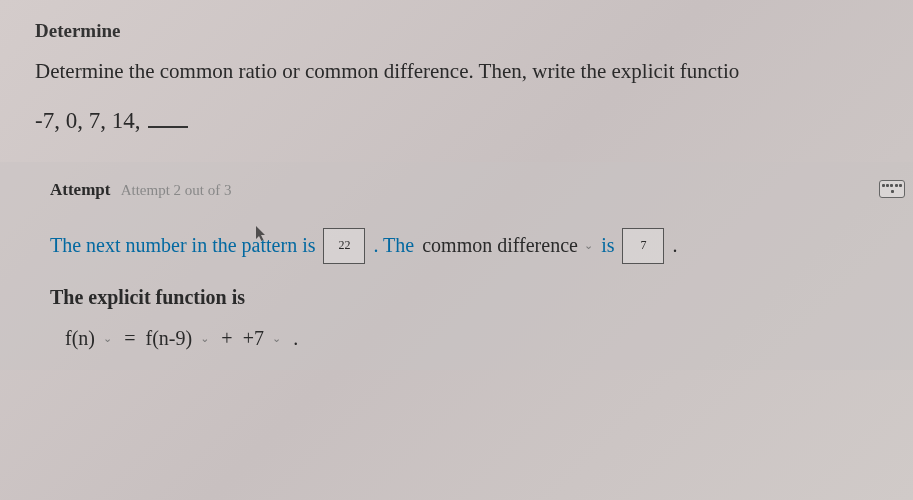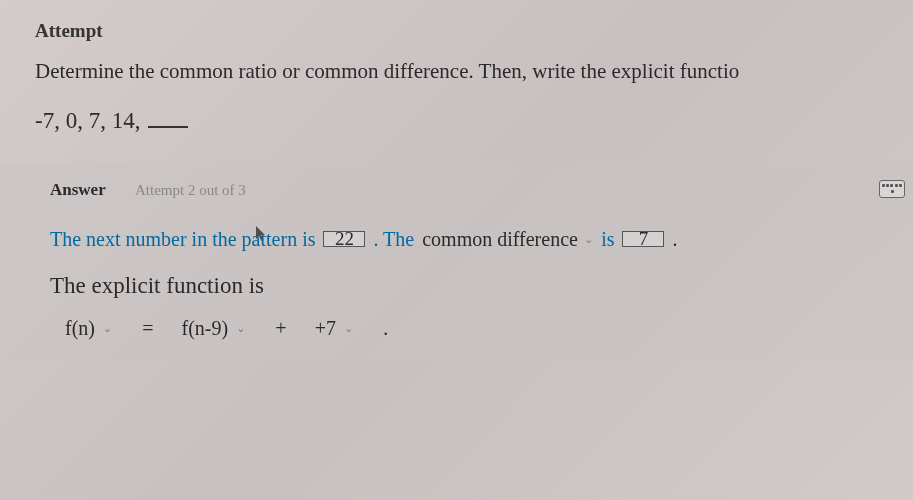--- a/index.html
+++ b/index.html
@@ -59,21 +59,21 @@
       font-size: 17px;
       margin-bottom: 28px;
     }
     .answer-header .answer-label {
       font-weight: bold;
       color: #2a2a2a;
     }
     .answer-header .attempt {
       color: #888;
       font-size: 15px;
-      margin-left: 25px;
+      margin-left: 6px;
     }
     .keypad-icon {
       position: absolute;
       right: 8px;
       top: 18px;
       width: 26px;
       height: 18px;
       border: 1px solid #666;
       border-radius: 3px;
       background: rgba(255,255,255,0.3);
@@ -99,62 +99,63 @@
       gap: 8px;
     }
     .answer-text {
       color: #0369a1;
     }
     .input-box {
       display: inline-flex;
       align-items: center;
       justify-content: center;
       min-width: 42px;
-      height: 16px;
+      height: 36px;
       border: 1.5px solid #555;
       background: rgba(255,255,255,0.25);
       padding: 0 8px;
-      font-size: 19px;
+      font-size: 12px;
       color: #2a2a2a;
     }
     .select-box {
       display: inline-flex;
       align-items: center;
       gap: 6px;
       font-size: 20px;
       color: #2a2a2a;
     }
     .chevron {
       font-size: 11px;
       color: #777;
     }
     .explicit-line {
-      font-size: 23px;
+      font-size: 20px;
       margin-bottom: 18px;
       color: #2a2a2a;
+      font-weight: bold;
     }
     .formula-line {
       font-size: 20px;
       display: flex;
       align-items: center;
-      gap: 28px;
+      gap: 10px;
       color: #2a2a2a;
       padding-left: 15px;
     }
     .formula-line .chevron {
       margin: 0 2px;
     }
     .period {
       font-size: 20px;
     }
   </style>
 </head>
 <body>
 
-<div class="question-label">Attempt</div>
+<div class="question-label">Determine</div>
 
 <div class="question-text">
   <span>Determine the common ratio or common difference. Then, write the explicit functio</span><br>
 </div>
 
 <div class="sequence">
   <span>-7, 0, 7, 14,</span>
   <span class="blank"></span>
 </div>
 
@@ -169,21 +170,21 @@
   <div class="keypad-icon">
     <div class="dot"></div>
       <div class="dot"></div>
       <div class="dot"></div>
     <div class="dot"></div>
       <div class="dot"></div>
       <div class="dot"></div>
   </div>
 
   <div class="answer-header">
-    <span class="answer-label">Answer</span>
+    <span class="answer-label">Attempt</span>
     <span class="attempt">Attempt 2 out of 3</span>
   </div>
 
   <div class="answer-line">
     <span class="answer-text">The next number in the pattern is</span>
     <span class="input-box">22</span>
     <span class="answer-text">. The</span>
     <span class="select-box">
       <span>common difference</span>
       <span class="chevron">⌄</span>

